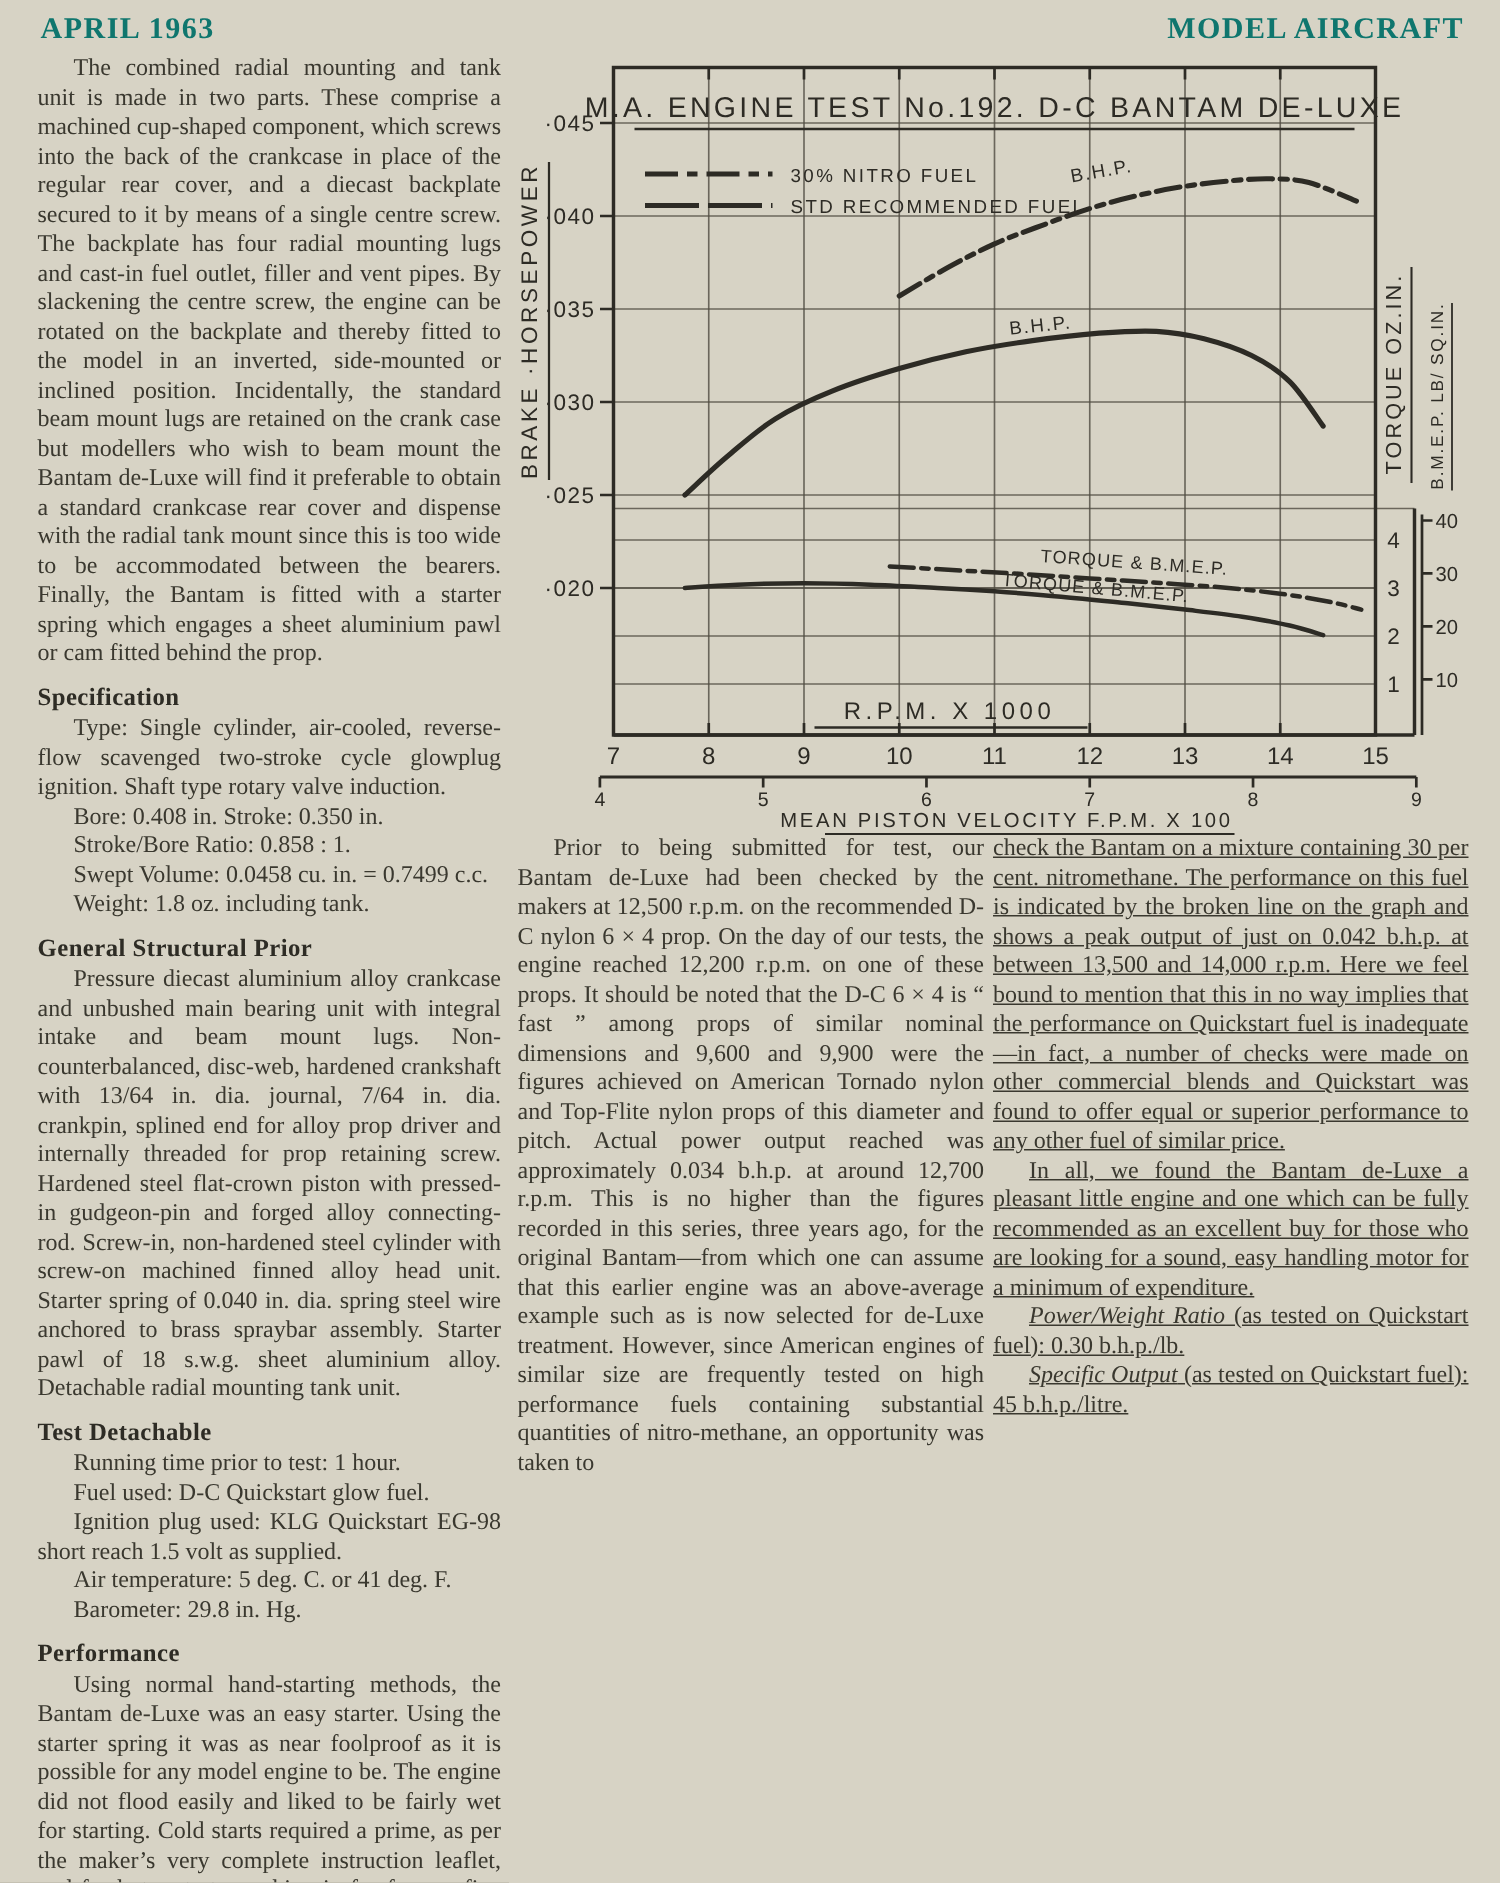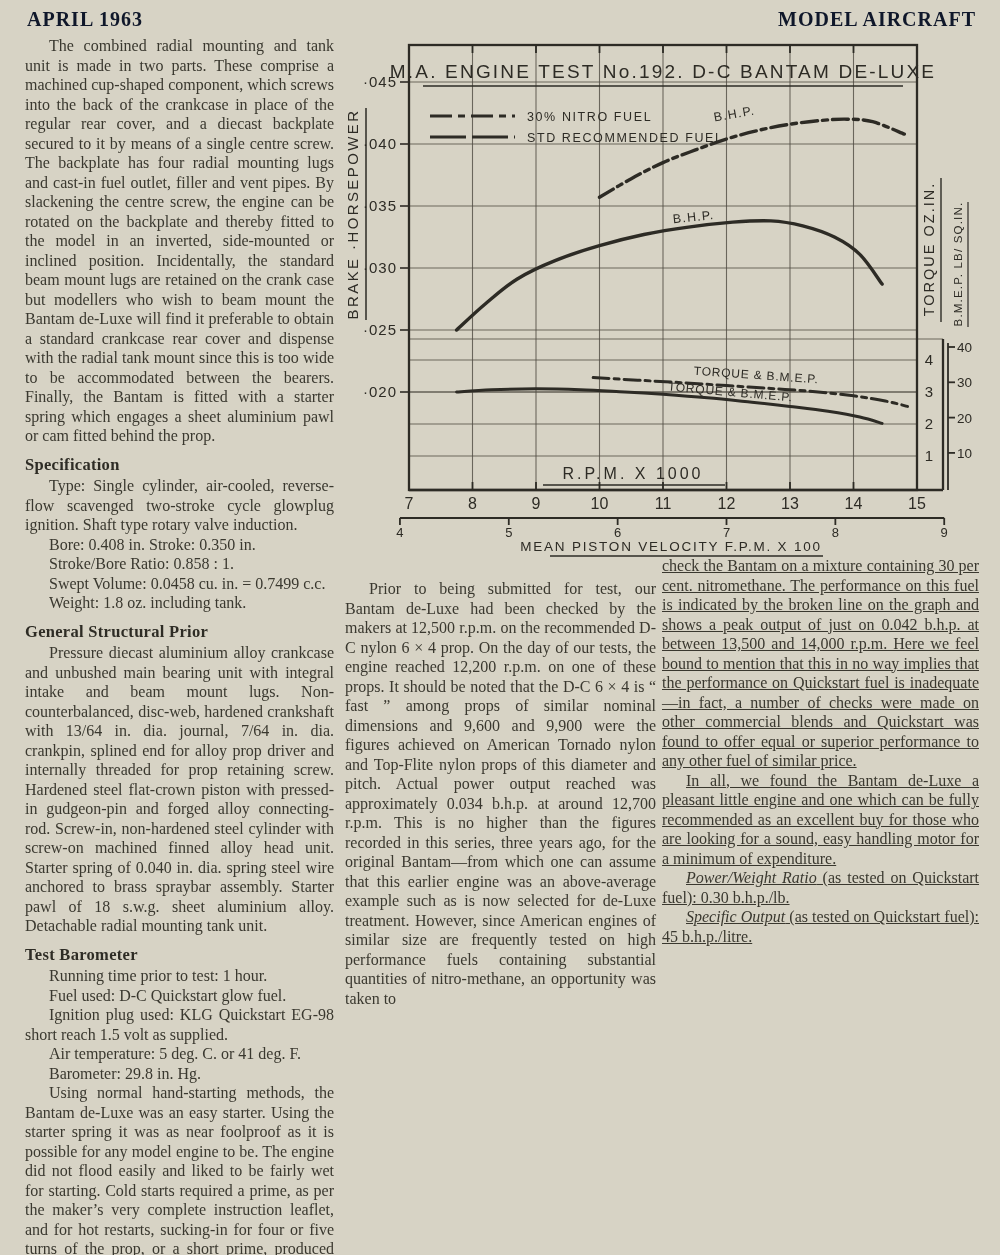--- a/index.html
+++ b/index.html
@@ -3,24 +3,24 @@
 <meta charset="utf-8">
 <style>
   html,body{margin:0;padding:0;background:#b8b4a6;}
   .page{
     position:relative;width:1000px;height:1255px;margin:0 auto;
     background:#d7d3c5;overflow:hidden;
     font-family:"Liberation Serif","DejaVu Serif",serif;color:#3a382f;
   }
   .hdr{position:absolute;top:8px;left:0;width:1000px;display:flex;
     justify-content:space-between;padding:0 24px 0 27px;box-sizing:border-box;
-    font-weight:bold;font-size:20px;letter-spacing:1px;color:#0f172a;}
+    font-weight:bold;font-size:20px;letter-spacing:1px;color:#0f766e;}
   .col{position:absolute;font-size:16px;line-height:19.5px;text-align:justify;}
   .left-col{left:25px;top:36px;width:309px;}
-  .mid-col{left:345px;top:556px;width:311px;margin-top:23px;}
+  .mid-col{left:345px;top:556px;width:311px;}
   .right-col{left:662px;top:556px;width:317px;text-decoration:underline;}
   .col p{margin:0;}
   .col p.ind{text-indent:1.5em;}
   .col h3{margin:9px 0 2px 0;font-size:16.5px;letter-spacing:.3px;color:#2e2c25;font-family:Liberation Serif, serif;}
   #chart{position:absolute;left:345px;top:42px;}
   #chart text{font-family:"Liberation Sans","DejaVu Sans",sans-serif;fill:#2d2b25;}
   i{font-style:italic;}
 </style>
 </head>
 <body>
@@ -35,26 +35,27 @@
   <div class="col left-col">
     <p class="ind">The combined radial mounting and tank unit is made in two parts.  These comprise a machined cup-shaped component, which screws into the back of the crankcase in place of the regular rear cover, and a diecast backplate secured to it by means of a single centre screw.  The backplate has four radial mounting lugs and cast-in fuel outlet, filler and vent pipes.  By slackening the centre screw, the engine can be rotated on the backplate and thereby fitted to the model in an inverted, side-mounted or inclined position.  Incidentally, the standard beam mount lugs are retained on the crank case but modellers who wish to beam mount the Bantam de-Luxe will find it preferable to obtain a standard crankcase rear cover and dispense with the radial tank mount since this is too wide to be accommodated between the bearers.  Finally, the Bantam is fitted with a starter spring which engages a sheet aluminium pawl or cam fitted behind the prop.</p>
     <h3>Specification</h3>
     <p class="ind">Type:   Single cylinder, air-cooled, reverse-flow scavenged two-stroke cycle glowplug ignition.   Shaft type rotary valve induction.</p>
     <p class="ind">Bore:  0.408 in.  Stroke:  0.350 in.</p>
     <p class="ind">Stroke/Bore Ratio:  0.858 : 1.</p>
     <p class="ind">Swept Volume:  0.0458 cu. in. = 0.7499 c.c.</p>
     <p class="ind">Weight:  1.8 oz. including tank.</p>
     <h3>General Structural Prior</h3>
     <p class="ind">Pressure diecast aluminium alloy crankcase and unbushed main bearing unit with integral intake and beam mount lugs. Non-counterbalanced, disc-web, hardened crankshaft with 13/64 in. dia. journal, 7/64 in. dia. crankpin, splined end for alloy prop driver and internally threaded for prop retaining screw.  Hardened steel flat-crown piston with pressed-in gudgeon-pin and forged alloy connecting-rod. Screw-in, non-hardened steel cylinder with screw-on machined finned alloy head unit. Starter spring of 0.040 in. dia. spring steel wire anchored to brass spraybar assembly. Starter pawl of 18 s.w.g. sheet aluminium alloy.  Detachable radial mounting tank unit.</p>
-    <h3>Test Barometer</h3>
+    <h3>Test Detachable</h3>
     <p class="ind">Running time prior to test:  1 hour.</p>
     <p class="ind">Fuel used:  D-C Quickstart glow fuel.</p>
     <p class="ind">Ignition plug used:  KLG Quickstart EG-98 short reach 1.5 volt as supplied.</p>
     <p class="ind">Air temperature:  5 deg. C. or 41 deg. F.</p>
     <p class="ind">Barometer:  29.8 in. Hg.</p>
+    <h3>Performance</h3>
     <p class="ind">Using normal hand-starting methods, the Bantam de-Luxe was an easy starter. Using the starter spring it was as near foolproof as it is possible for any model engine to be.  The engine did not flood easily and liked to be fairly wet for starting. Cold starts required a prime, as per the maker’s very complete instruction leaflet, and for hot restarts, sucking-in for four or five turns of the prop, or a short prime, produced instant results with the starter.</p>
   </div>
 
   <svg id="chart" width="648" height="516" viewBox="0 0 648 516">
       <line x1="64" y1="3" x2="64" y2="448" stroke="#504c42" stroke-width="1.1" opacity="0.8"></line>
       <line x1="127.5" y1="3" x2="127.5" y2="448" stroke="#504c42" stroke-width="1.1" opacity="0.8"></line>
       <line x1="191" y1="3" x2="191" y2="448" stroke="#504c42" stroke-width="1.1" opacity="0.8"></line>
       <line x1="254.5" y1="3" x2="254.5" y2="448" stroke="#504c42" stroke-width="1.1" opacity="0.8"></line>
       <line x1="318" y1="3" x2="318" y2="448" stroke="#504c42" stroke-width="1.1" opacity="0.8"></line>
       <line x1="381.5" y1="3" x2="381.5" y2="448" stroke="#504c42" stroke-width="1.1" opacity="0.8"></line>

